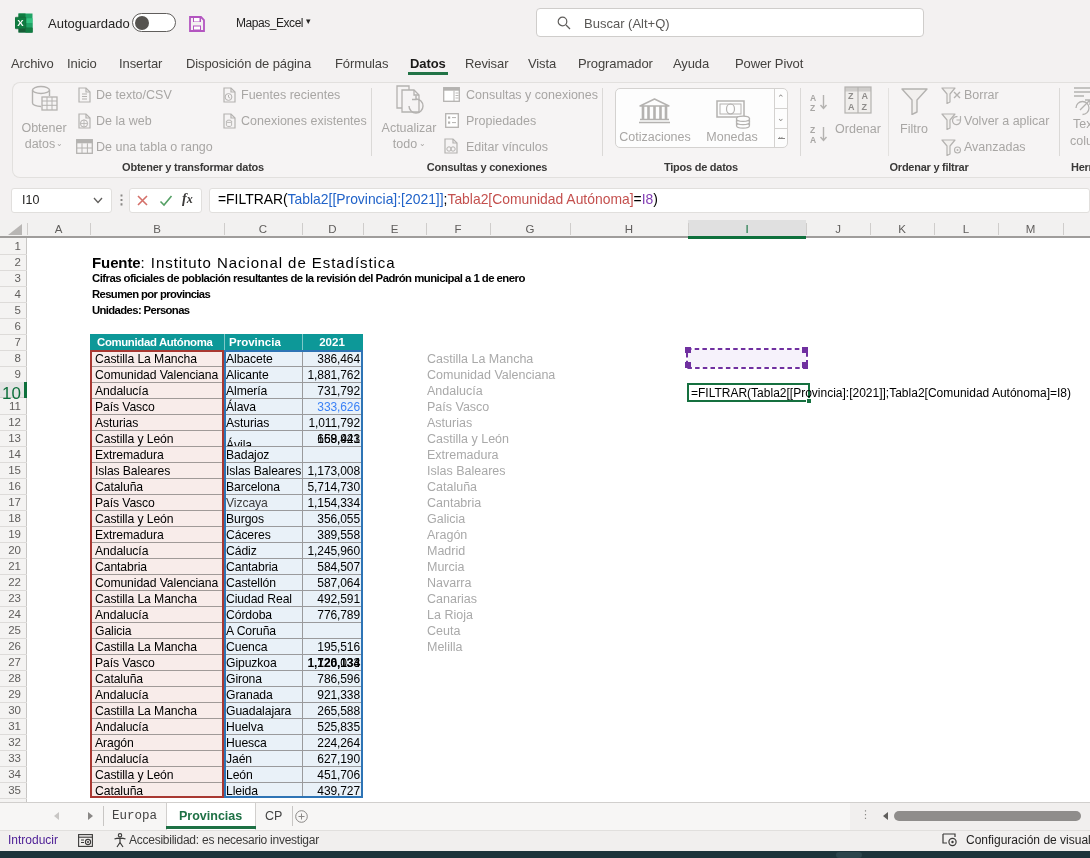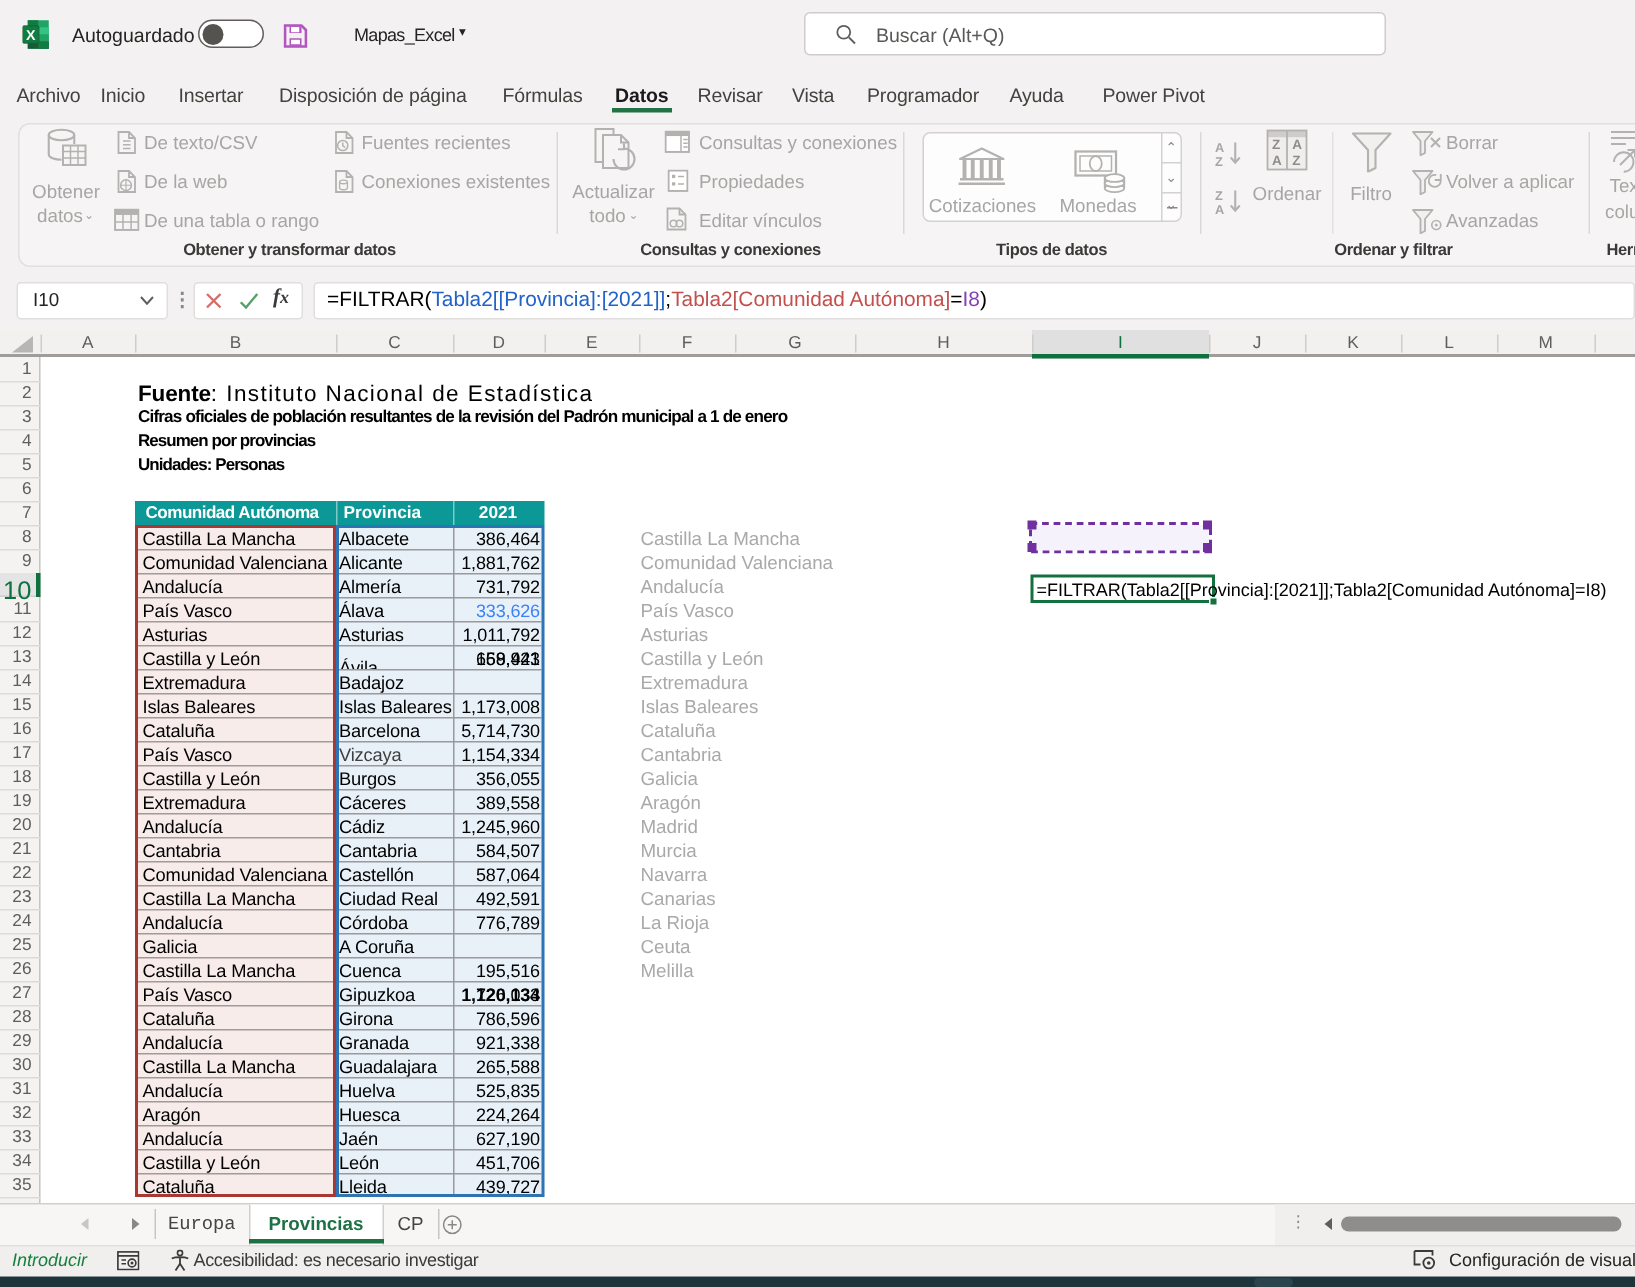--- a/index.html
+++ b/index.html
@@ -532,21 +532,21 @@
 <circle cx="6.5" cy="6.5" r="5.8" fill="none" stroke="#8a8886" stroke-width="1"></circle>
 <path d="M6.5 3.5 v6 M3.5 6.5 h6" stroke="#8a8886" stroke-width="1"></path>
   </svg>
 <div class="abs" style="left:850px;top:803px;width:240px;height:27px;background:#f1efee;"></div>
 <div class="t" style="left:860px;top:808px;font-size:11px;color:#8a8886;">⋮</div>
 <svg class="abs" style="left:881px;top:811px;" width="9" height="10" viewBox="0 0 9 10">
     <path d="M7 1 L2 5 L7 9 Z" fill="#605e5c"></path>
   </svg>
 <div class="abs" style="left:894px;top:811px;width:187px;height:10px;background:#8f8d8b;border-radius:5px;"></div>
 <div class="abs" style="left:0;top:830px;width:1090px;height:21px;background:#f1efee;border-top:1px solid #e1dfdd;"></div>
-<div class="t" style="left:8px;top:833px;font-size:12px;color:#15803d;font-style:italic;">Introducir</div>
+<div class="t" style="left:8px;top:833px;font-size:12px;color:#4c1d95;">Introducir</div>
 <svg class="abs" style="left:78px;top:834px;" width="15" height="13" viewBox="0 0 15 13">
 <rect x="0.6" y="0.6" width="13.8" height="11.8" fill="none" stroke="#3b3a39" stroke-width="1.1"></rect>
 <path d="M0.6 3.2 h13.8" stroke="#3b3a39" stroke-width="1.1"></path>
 <circle cx="10" cy="8" r="2.6" fill="none" stroke="#3b3a39" stroke-width="1.1"></circle>
 <circle cx="10" cy="8" r="1" fill="#3b3a39"></circle>
 <path d="M3 6 h3 M3 8.5 h3" stroke="#3b3a39" stroke-width="1"></path>
 </svg>
 <svg class="abs" style="left:113px;top:833px;" width="14" height="15" viewBox="0 0 14 15">
 <circle cx="7" cy="2.3" r="1.7" fill="none" stroke="#3b3a39" stroke-width="1.1"></circle>
 <path d="M1.5 6 C4 4.8 10 4.8 12.5 6 M7 5.5 v4 M7 9.5 L4 14 M7 9.5 L10 14" fill="none" stroke="#3b3a39" stroke-width="1.2"></path>

